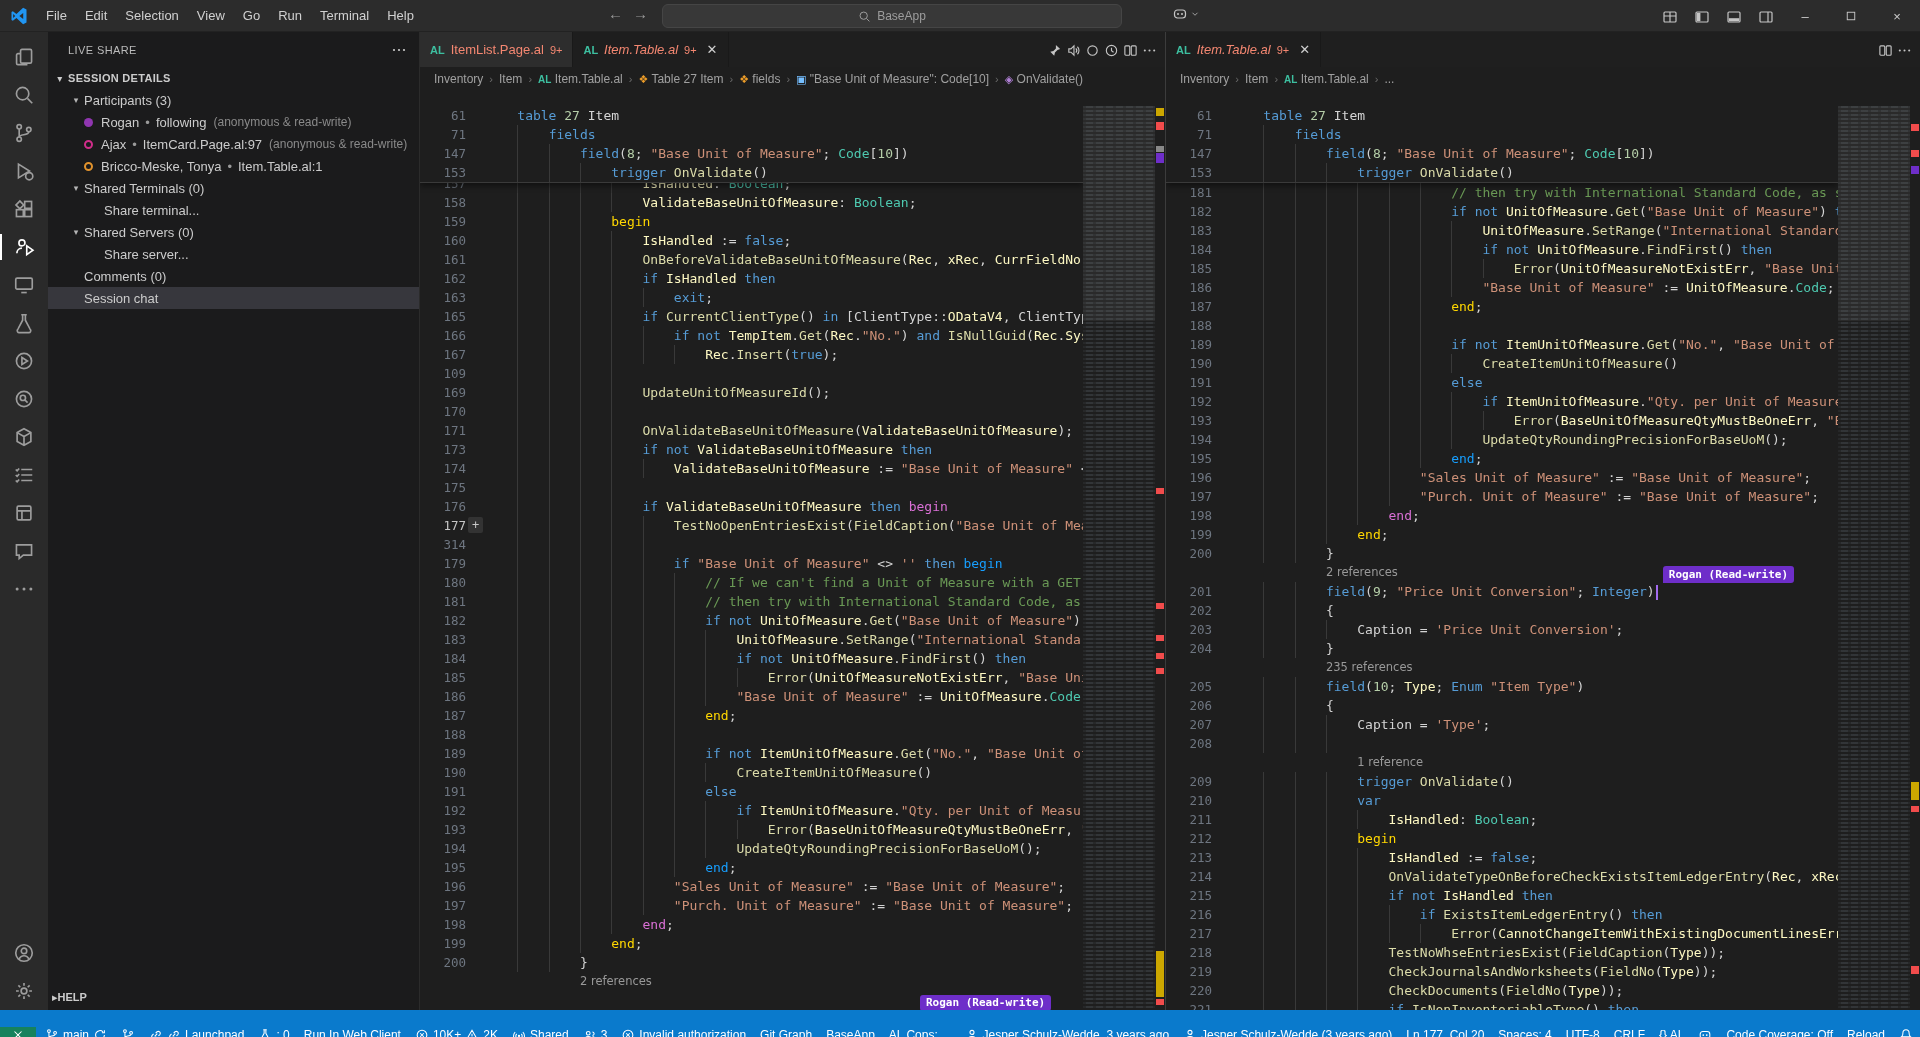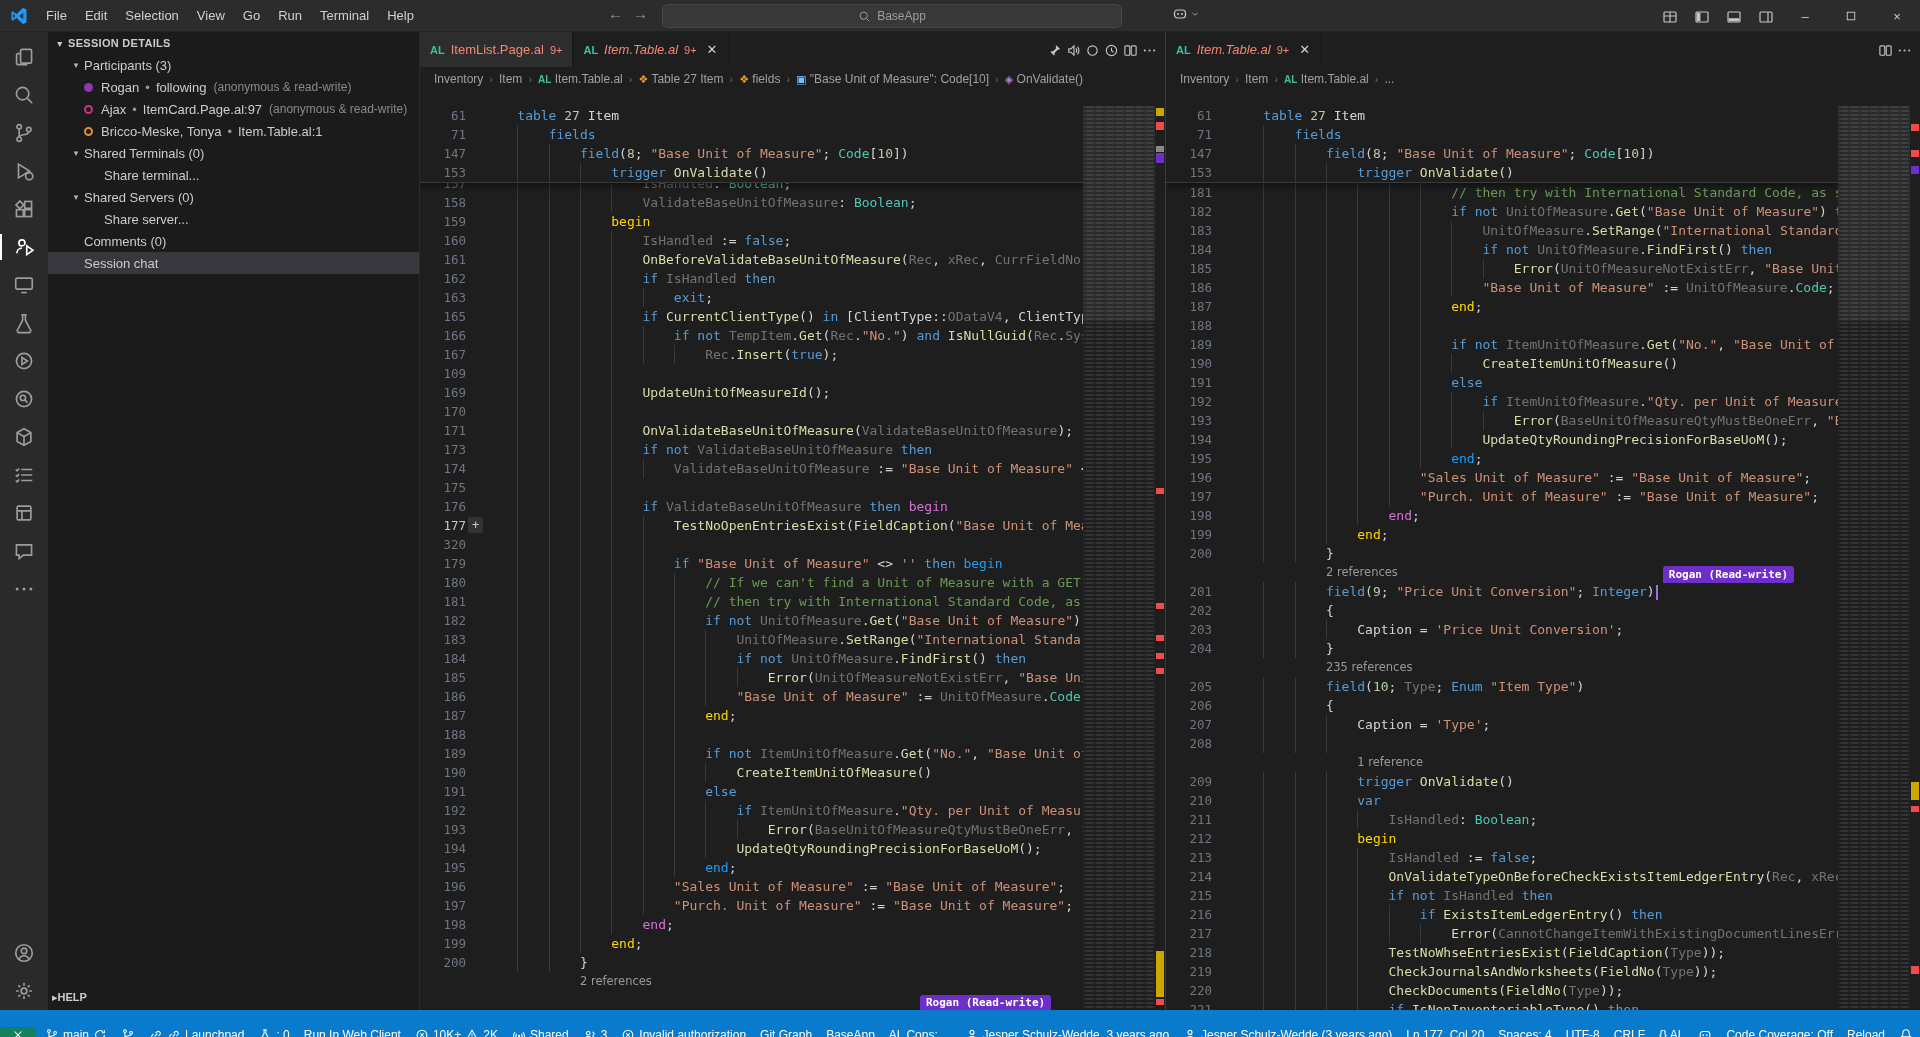--- a/index.html
+++ b/index.html
@@ -100,21 +100,21 @@
   .row.cur .ln { color:#c6c6c6; }
   .lnplus { position:absolute; left:48px; top:1px; width:15px; height:16px; background:#333;
     color:#c8c8c8; font-size:12px; line-height:16px; text-align:center; border-radius:2px; z-index:2; }
   .code { margin-left:20px; position:relative; flex:1; overflow:hidden; }
   .guide { position:absolute; top:0; bottom:0; width:1px; background:#393939; }
   .clipwrap { height:10px; overflow:hidden; }
   .clipwrap .row { margin-top:-9px; opacity:.85; }
   .lensrow { height:19px; line-height:18px; font-size:11.5px; color:#999999;
     font-family:"DejaVu Sans",sans-serif; }
   .tk-k{color:#569cd6}.tk-s{color:#ce9178}.tk-n{color:#b5cea8}.tk-t{color:#4ec9b0}
-  .tk-f{color:#dcdcaa}.tk-v{color:#737373}.tk-c{color:#6a9955}.tk-p{color:#d4d4d4}
+  .tk-f{color:#dcdcaa}.tk-v{color:#fef9c3}.tk-c{color:#6a9955}.tk-p{color:#d4d4d4}
   .tk-g{color:#ffd700}.tk-m{color:#da70d6}.tk-b{color:#179fff}
   .caret { display:inline-block; width:2px; height:15px; background:#a36bef;
     vertical-align:middle; margin-left:1px; }
   .lsbadge { position:absolute; top:-16px; height:17px; line-height:17px; padding:0 6px;
     background:#6e2ec9; color:#ffffff; font-size:11px; font-weight:bold;
     font-family:"DejaVu Sans Mono",monospace; border-radius:3px 3px 3px 0; z-index:6;
     white-space:nowrap; }
   .bottombadge { position:absolute; bottom:-1px; left:500px; height:16px; line-height:16px;
     padding:0 6px; background:#6e2ec9; color:#fff; font-size:11px; font-weight:bold;
     font-family:"DejaVu Sans Mono",monospace; border-radius:3px; z-index:6; white-space:nowrap; }
@@ -307,20 +307,28 @@
       </div>
       <div class="act">
         <svg class="ic" viewBox="0 0 16 16" style="width:22px;height:22px">
           <circle cx="8" cy="8" r="2.1"></circle>
           <path d="M8 2.2v2M8 11.8v2M2.2 8h2M11.8 8h2M3.9 3.9l1.4 1.4M10.7 10.7l1.4 1.4M12.1 3.9l-1.4 1.4M5.3 10.7l-1.4 1.4"></path>
         </svg>
       </div>
     </div>
 
   <div class="sidebar">
+    <div class="pane-title">
+      <span>LIVE SHARE</span>
+      <span class="more"><svg class="ic" viewBox="0 0 16 16">
+            <circle class="f" cx="3" cy="8" r="1.1"></circle>
+            <circle class="f" cx="8" cy="8" r="1.1"></circle>
+            <circle class="f" cx="13" cy="8" r="1.1"></circle>
+          </svg></span>
+    </div>
     <div class="sect">
       <span class="chev">▾</span>
       <span>SESSION DETAILS</span>
     </div>
     <div class="tree" id="tree">
         <div class="trow">
           <span style="width:20px"></span>
           <span class="twisty">▾</span>
           <span>Participants (3)</span>
         </div>
@@ -457,21 +465,21 @@
               <div class="row"><span class="ln">167</span><span class="code"><span class="guide" style="left:31.32px"></span><span class="guide" style="left:62.64px"></span><span class="guide" style="left:93.96000000000001px"></span><span class="guide" style="left:125.28px"></span><span class="guide" style="left:156.6px"></span><span class="guide" style="left:187.92000000000002px"></span><span>                            </span><span class="tk-v">Rec</span><span class="tk-p">.</span><span class="tk-f">Insert</span><span class="tk-p">(</span><span class="tk-k">true</span><span class="tk-p">);</span></span></div>
               <div class="row"><span class="ln">109</span><span class="code"><span class="guide" style="left:31.32px"></span><span class="guide" style="left:62.64px"></span><span class="guide" style="left:93.96000000000001px"></span><span class="guide" style="left:125.28px"></span><span>                    </span></span></div>
               <div class="row"><span class="ln">169</span><span class="code"><span class="guide" style="left:31.32px"></span><span class="guide" style="left:62.64px"></span><span class="guide" style="left:93.96000000000001px"></span><span class="guide" style="left:125.28px"></span><span>                    </span><span class="tk-f">UpdateUnitOfMeasureId</span><span class="tk-p">();</span></span></div>
               <div class="row"><span class="ln">170</span><span class="code"><span class="guide" style="left:31.32px"></span><span class="guide" style="left:62.64px"></span><span class="guide" style="left:93.96000000000001px"></span><span class="guide" style="left:125.28px"></span><span>                    </span></span></div>
               <div class="row"><span class="ln">171</span><span class="code"><span class="guide" style="left:31.32px"></span><span class="guide" style="left:62.64px"></span><span class="guide" style="left:93.96000000000001px"></span><span class="guide" style="left:125.28px"></span><span>                    </span><span class="tk-f">OnValidateBaseUnitOfMeasure</span><span class="tk-p">(</span><span class="tk-v">ValidateBaseUnitOfMeasure</span><span class="tk-p">);</span></span></div>
               <div class="row"><span class="ln">173</span><span class="code"><span class="guide" style="left:31.32px"></span><span class="guide" style="left:62.64px"></span><span class="guide" style="left:93.96000000000001px"></span><span class="guide" style="left:125.28px"></span><span>                    </span><span class="tk-k">if</span><span class="tk-p"> </span><span class="tk-k">not</span><span class="tk-p"> </span><span class="tk-v">ValidateBaseUnitOfMeasure</span><span class="tk-p"> </span><span class="tk-k">then</span></span></div>
               <div class="row"><span class="ln">174</span><span class="code"><span class="guide" style="left:31.32px"></span><span class="guide" style="left:62.64px"></span><span class="guide" style="left:93.96000000000001px"></span><span class="guide" style="left:125.28px"></span><span class="guide" style="left:156.6px"></span><span>                        </span><span class="tk-v">ValidateBaseUnitOfMeasure</span><span class="tk-p"> := </span><span class="tk-s">"Base Unit of Measure"</span><span class="tk-p"> &lt;&gt; </span></span></div>
               <div class="row"><span class="ln">175</span><span class="code"><span class="guide" style="left:31.32px"></span><span class="guide" style="left:62.64px"></span><span class="guide" style="left:93.96000000000001px"></span><span class="guide" style="left:125.28px"></span><span>                    </span></span></div>
               <div class="row"><span class="ln">176</span><span class="code"><span class="guide" style="left:31.32px"></span><span class="guide" style="left:62.64px"></span><span class="guide" style="left:93.96000000000001px"></span><span class="guide" style="left:125.28px"></span><span>                    </span><span class="tk-k">if</span><span class="tk-p"> </span><span class="tk-v">ValidateBaseUnitOfMeasure</span><span class="tk-p"> </span><span class="tk-k">then</span><span class="tk-p"> </span><span class="tk-m">begin</span></span></div>
               <div class="row cur"><span class="lnplus">+</span><span class="ln">177</span><span class="code"><span class="guide" style="left:31.32px"></span><span class="guide" style="left:62.64px"></span><span class="guide" style="left:93.96000000000001px"></span><span class="guide" style="left:125.28px"></span><span class="guide" style="left:156.6px"></span><span>                        </span><span class="tk-f">TestNoOpenEntriesExist</span><span class="tk-p">(</span><span class="tk-f">FieldCaption</span><span class="tk-p">(</span><span class="tk-s">"Base Unit of Measure"</span></span></div>
-              <div class="row"><span class="ln">320</span><span class="code"><span class="guide" style="left:31.32px"></span><span class="guide" style="left:62.64px"></span><span class="guide" style="left:93.96000000000001px"></span><span class="guide" style="left:125.28px"></span><span class="guide" style="left:156.6px"></span><span>                        </span></span></div>
+              <div class="row"><span class="ln">314</span><span class="code"><span class="guide" style="left:31.32px"></span><span class="guide" style="left:62.64px"></span><span class="guide" style="left:93.96000000000001px"></span><span class="guide" style="left:125.28px"></span><span class="guide" style="left:156.6px"></span><span>                        </span></span></div>
               <div class="row"><span class="ln">179</span><span class="code"><span class="guide" style="left:31.32px"></span><span class="guide" style="left:62.64px"></span><span class="guide" style="left:93.96000000000001px"></span><span class="guide" style="left:125.28px"></span><span class="guide" style="left:156.6px"></span><span>                        </span><span class="tk-k">if</span><span class="tk-p"> </span><span class="tk-s">"Base Unit of Measure"</span><span class="tk-p"> &lt;&gt; </span><span class="tk-s">''</span><span class="tk-p"> </span><span class="tk-k">then</span><span class="tk-p"> </span><span class="tk-b">begin</span></span></div>
               <div class="row"><span class="ln">180</span><span class="code"><span class="guide" style="left:31.32px"></span><span class="guide" style="left:62.64px"></span><span class="guide" style="left:93.96000000000001px"></span><span class="guide" style="left:125.28px"></span><span class="guide" style="left:156.6px"></span><span class="guide" style="left:187.92000000000002px"></span><span>                            </span><span class="tk-c">// If we can't find a Unit of Measure with a GET,</span></span></div>
               <div class="row"><span class="ln">181</span><span class="code"><span class="guide" style="left:31.32px"></span><span class="guide" style="left:62.64px"></span><span class="guide" style="left:93.96000000000001px"></span><span class="guide" style="left:125.28px"></span><span class="guide" style="left:156.6px"></span><span class="guide" style="left:187.92000000000002px"></span><span>                            </span><span class="tk-c">// then try with International Standard Code, as some</span></span></div>
               <div class="row"><span class="ln">182</span><span class="code"><span class="guide" style="left:31.32px"></span><span class="guide" style="left:62.64px"></span><span class="guide" style="left:93.96000000000001px"></span><span class="guide" style="left:125.28px"></span><span class="guide" style="left:156.6px"></span><span class="guide" style="left:187.92000000000002px"></span><span>                            </span><span class="tk-k">if</span><span class="tk-p"> </span><span class="tk-k">not</span><span class="tk-p"> </span><span class="tk-v">UnitOfMeasure</span><span class="tk-p">.</span><span class="tk-f">Get</span><span class="tk-p">(</span><span class="tk-s">"Base Unit of Measure"</span><span class="tk-p">) </span></span></div>
               <div class="row"><span class="ln">183</span><span class="code"><span class="guide" style="left:31.32px"></span><span class="guide" style="left:62.64px"></span><span class="guide" style="left:93.96000000000001px"></span><span class="guide" style="left:125.28px"></span><span class="guide" style="left:156.6px"></span><span class="guide" style="left:187.92000000000002px"></span><span class="guide" style="left:219.24px"></span><span>                                </span><span class="tk-v">UnitOfMeasure</span><span class="tk-p">.</span><span class="tk-f">SetRange</span><span class="tk-p">(</span><span class="tk-s">"International Standard Code"</span></span></div>
               <div class="row"><span class="ln">184</span><span class="code"><span class="guide" style="left:31.32px"></span><span class="guide" style="left:62.64px"></span><span class="guide" style="left:93.96000000000001px"></span><span class="guide" style="left:125.28px"></span><span class="guide" style="left:156.6px"></span><span class="guide" style="left:187.92000000000002px"></span><span class="guide" style="left:219.24px"></span><span>                                </span><span class="tk-k">if</span><span class="tk-p"> </span><span class="tk-k">not</span><span class="tk-p"> </span><span class="tk-v">UnitOfMeasure</span><span class="tk-p">.</span><span class="tk-f">FindFirst</span><span class="tk-p">() </span><span class="tk-k">then</span></span></div>
               <div class="row"><span class="ln">185</span><span class="code"><span class="guide" style="left:31.32px"></span><span class="guide" style="left:62.64px"></span><span class="guide" style="left:93.96000000000001px"></span><span class="guide" style="left:125.28px"></span><span class="guide" style="left:156.6px"></span><span class="guide" style="left:187.92000000000002px"></span><span class="guide" style="left:219.24px"></span><span class="guide" style="left:250.56px"></span><span>                                    </span><span class="tk-f">Error</span><span class="tk-p">(</span><span class="tk-v">UnitOfMeasureNotExistErr</span><span class="tk-p">, </span><span class="tk-s">"Base Unit of Measure"</span></span></div>
               <div class="row"><span class="ln">186</span><span class="code"><span class="guide" style="left:31.32px"></span><span class="guide" style="left:62.64px"></span><span class="guide" style="left:93.96000000000001px"></span><span class="guide" style="left:125.28px"></span><span class="guide" style="left:156.6px"></span><span class="guide" style="left:187.92000000000002px"></span><span class="guide" style="left:219.24px"></span><span>                                </span><span class="tk-s">"Base Unit of Measure"</span><span class="tk-p"> := </span><span class="tk-v">UnitOfMeasure</span><span class="tk-p">.</span><span class="tk-t">Code</span><span class="tk-p">;</span></span></div>
               <div class="row"><span class="ln">187</span><span class="code"><span class="guide" style="left:31.32px"></span><span class="guide" style="left:62.64px"></span><span class="guide" style="left:93.96000000000001px"></span><span class="guide" style="left:125.28px"></span><span class="guide" style="left:156.6px"></span><span class="guide" style="left:187.92000000000002px"></span><span>                            </span><span class="tk-g">end</span><span class="tk-p">;</span></span></div>
               <div class="row"><span class="ln">188</span><span class="code"><span class="guide" style="left:31.32px"></span><span class="guide" style="left:62.64px"></span><span class="guide" style="left:93.96000000000001px"></span><span class="guide" style="left:125.28px"></span><span class="guide" style="left:156.6px"></span><span class="guide" style="left:187.92000000000002px"></span><span>                            </span></span></div>

